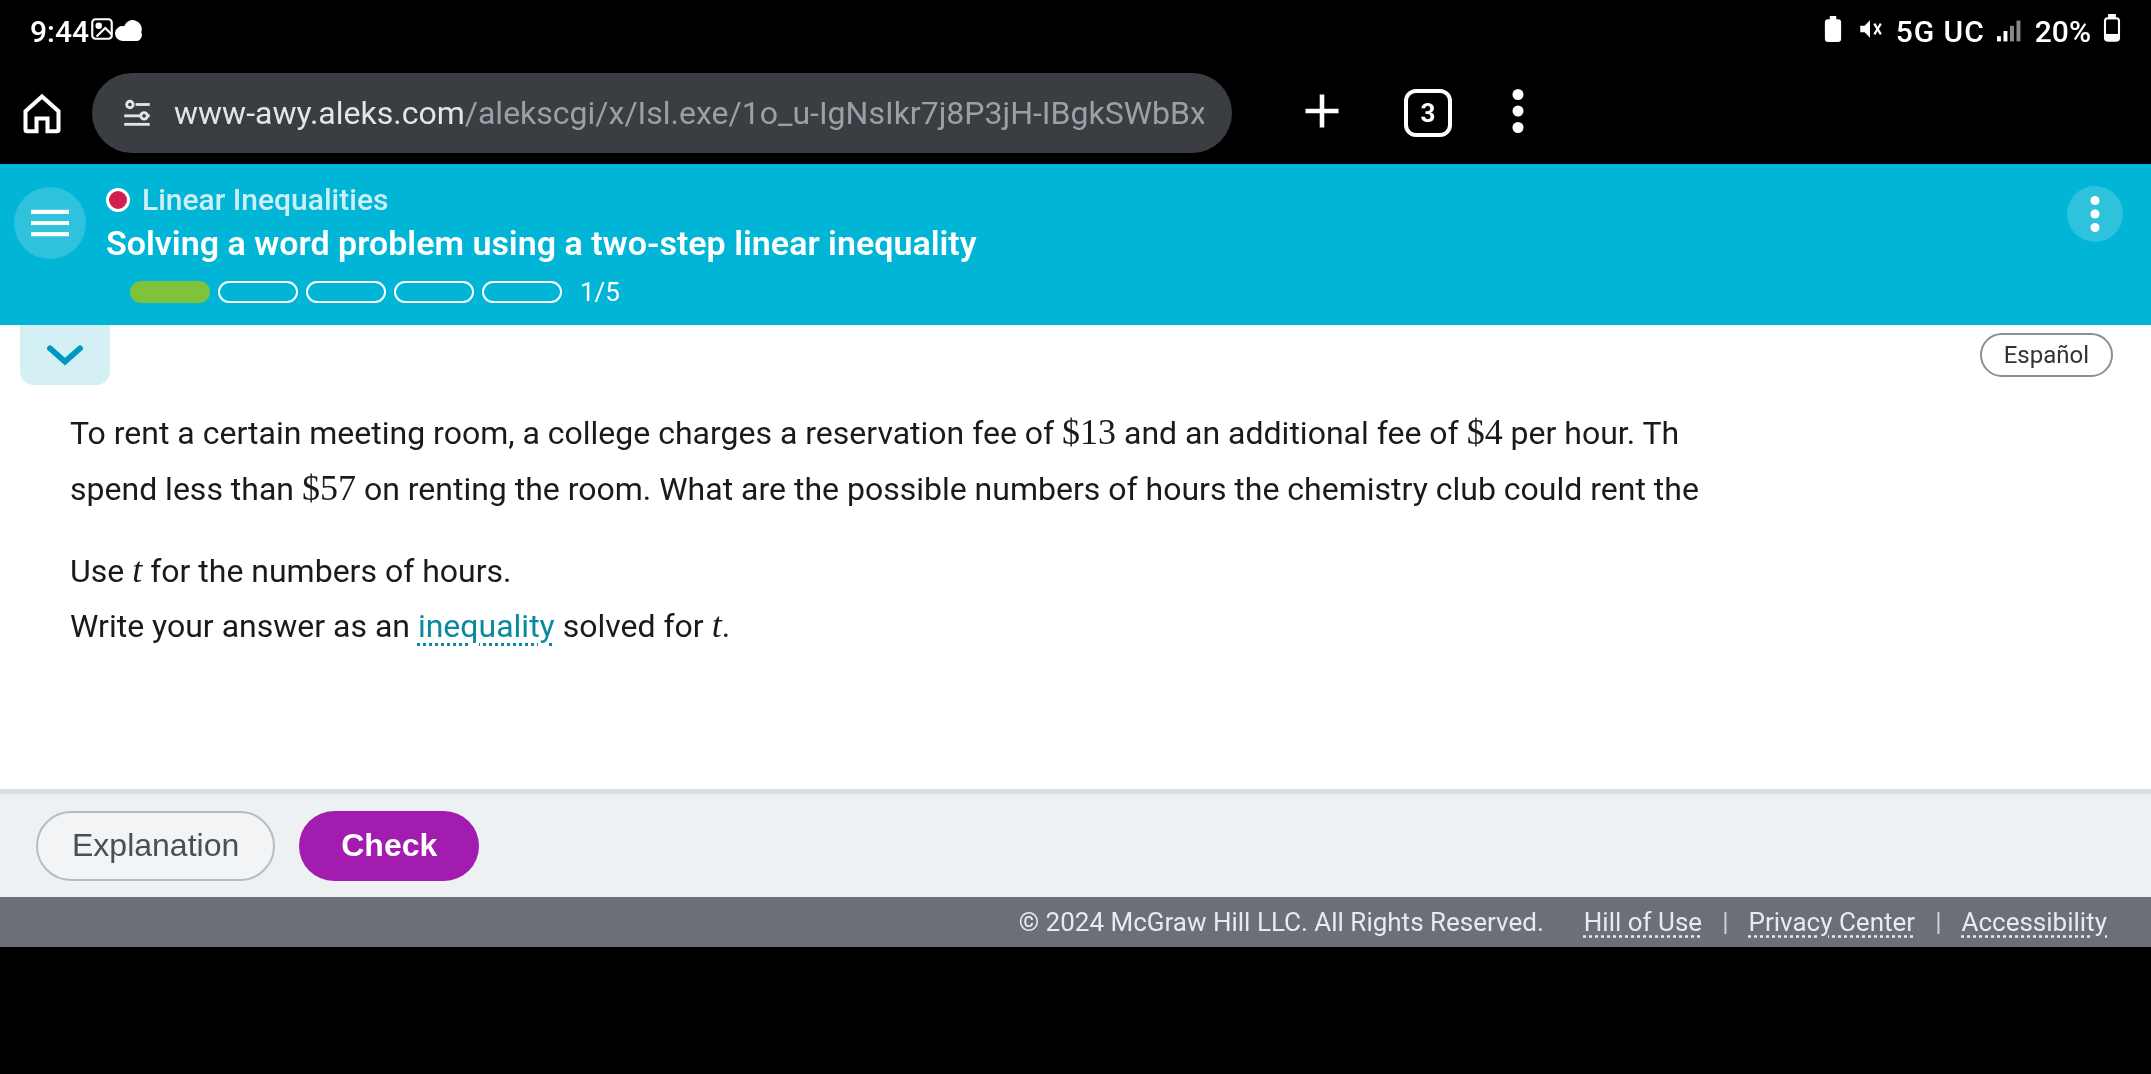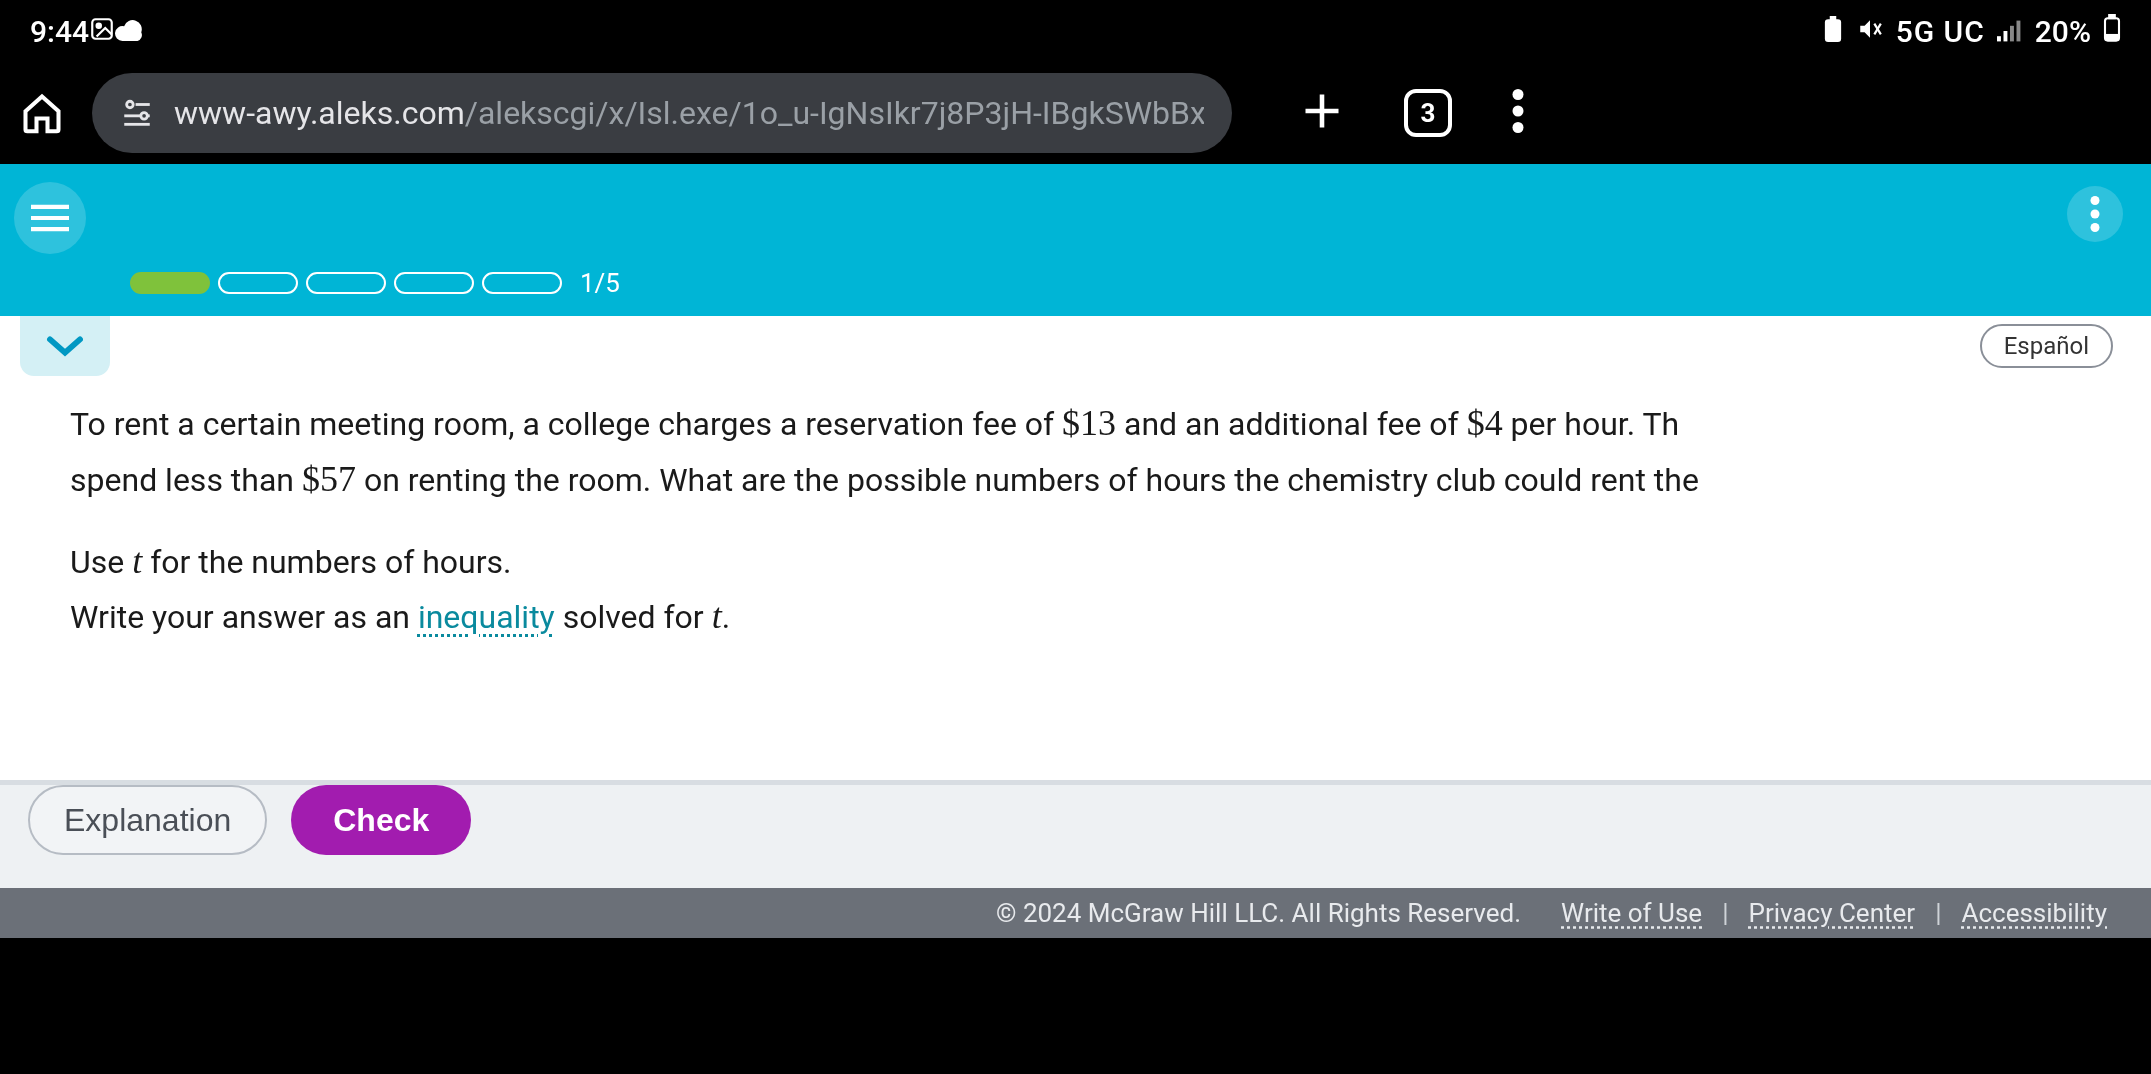--- a/index.html
+++ b/index.html
@@ -117,22 +117,22 @@
 .money, .var {
   font-family: Georgia, "Times New Roman", serif;
   font-size: 36px;
 }
 .var { font-style: italic; }
 .linkish { color:#0a8a9e; text-decoration: underline dotted; text-underline-offset:6px; }
 
 
 .action-bar {
   background:#eef1f3; border-top:5px solid #d8dde2;
-  height:108px; display:flex; align-items:flex-start; gap:24px;
-  padding: 0 28px;
+  height:108px; display:flex; align-items:center; gap:24px;
+  padding: 0 36px;
 }
 .btn-exp {
   height:70px; padding:0 34px; border-radius:35px;
   background:#f2f4f6; border:2px solid #b6bcc4; color:#4a4f57;
   font-size:32px; display:flex; align-items:center;
 }
 .btn-check {
   height:70px; padding:0 42px; border-radius:35px;
   background:#a21caf; color:#fff; border:none;
   font-size:32px; font-weight:600; display:flex; align-items:center;
@@ -242,20 +242,27 @@
 </div>
 
 <div class="aleks-header">
   <div class="ah-row1">
     <div class="ham">
       <svg width="38" height="30" viewBox="0 0 24 18" fill="none" stroke="#fff" stroke-width="2.6">
           <line x1="0" y1="2" x2="24" y2="2"></line>
           <line x1="0" y1="9" x2="24" y2="9"></line>
           <line x1="0" y1="16" x2="24" y2="16"></line>
         </svg>
+    </div>
+    <div class="ah-titles">
+      <div class="topic-row">
+        <span class="dot-red"></span>
+        <span class="topic-label">Linear Inequalities</span>
+      </div>
+      <div class="lesson-title">Solving a word problem using a two-step linear inequality</div>
     </div>
   </div>
   <div class="ah-more">
     <svg width="10" height="36" viewBox="0 0 6 24" fill="#fff">
         <circle cx="3" cy="3" r="3"></circle>
         <circle cx="3" cy="12" r="3"></circle>
         <circle cx="3" cy="21" r="3"></circle>
       </svg>
   </div>
   <div class="progress-row">
@@ -292,18 +299,18 @@
   </div>
 </div>
 
 <div class="action-bar">
   <button class="btn-exp">Explanation</button>
   <button class="btn-check">Check</button>
 </div>
 
 <div class="footer">
   <span class="copy">© 2024 McGraw Hill LLC. All Rights Reserved.</span>
-  <span class="flink">Write of Use</span>
+  <span class="flink">Hill of Use</span>
   <span class="sep">|</span>
   <span class="flink">Privacy Center</span>
   <span class="sep">|</span>
   <span class="flink">Accessibility</span>
 </div>
 
 </body></html>

